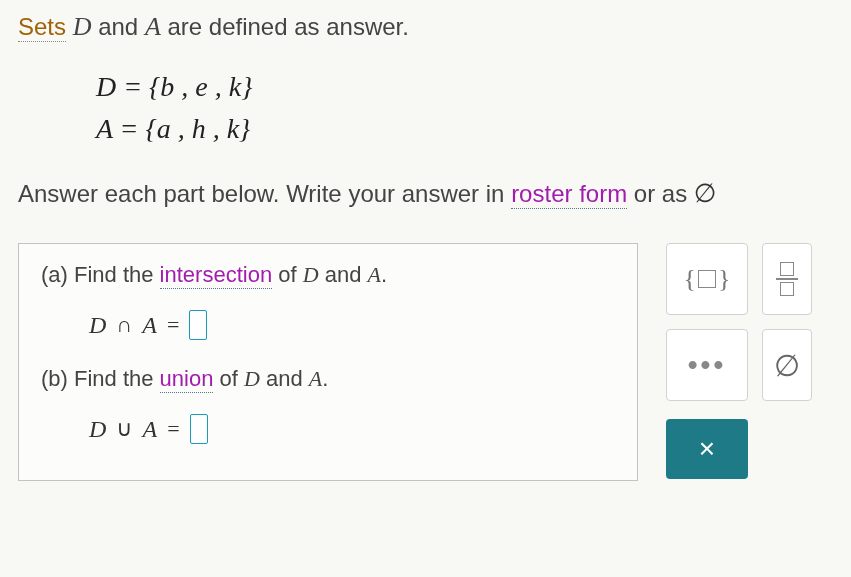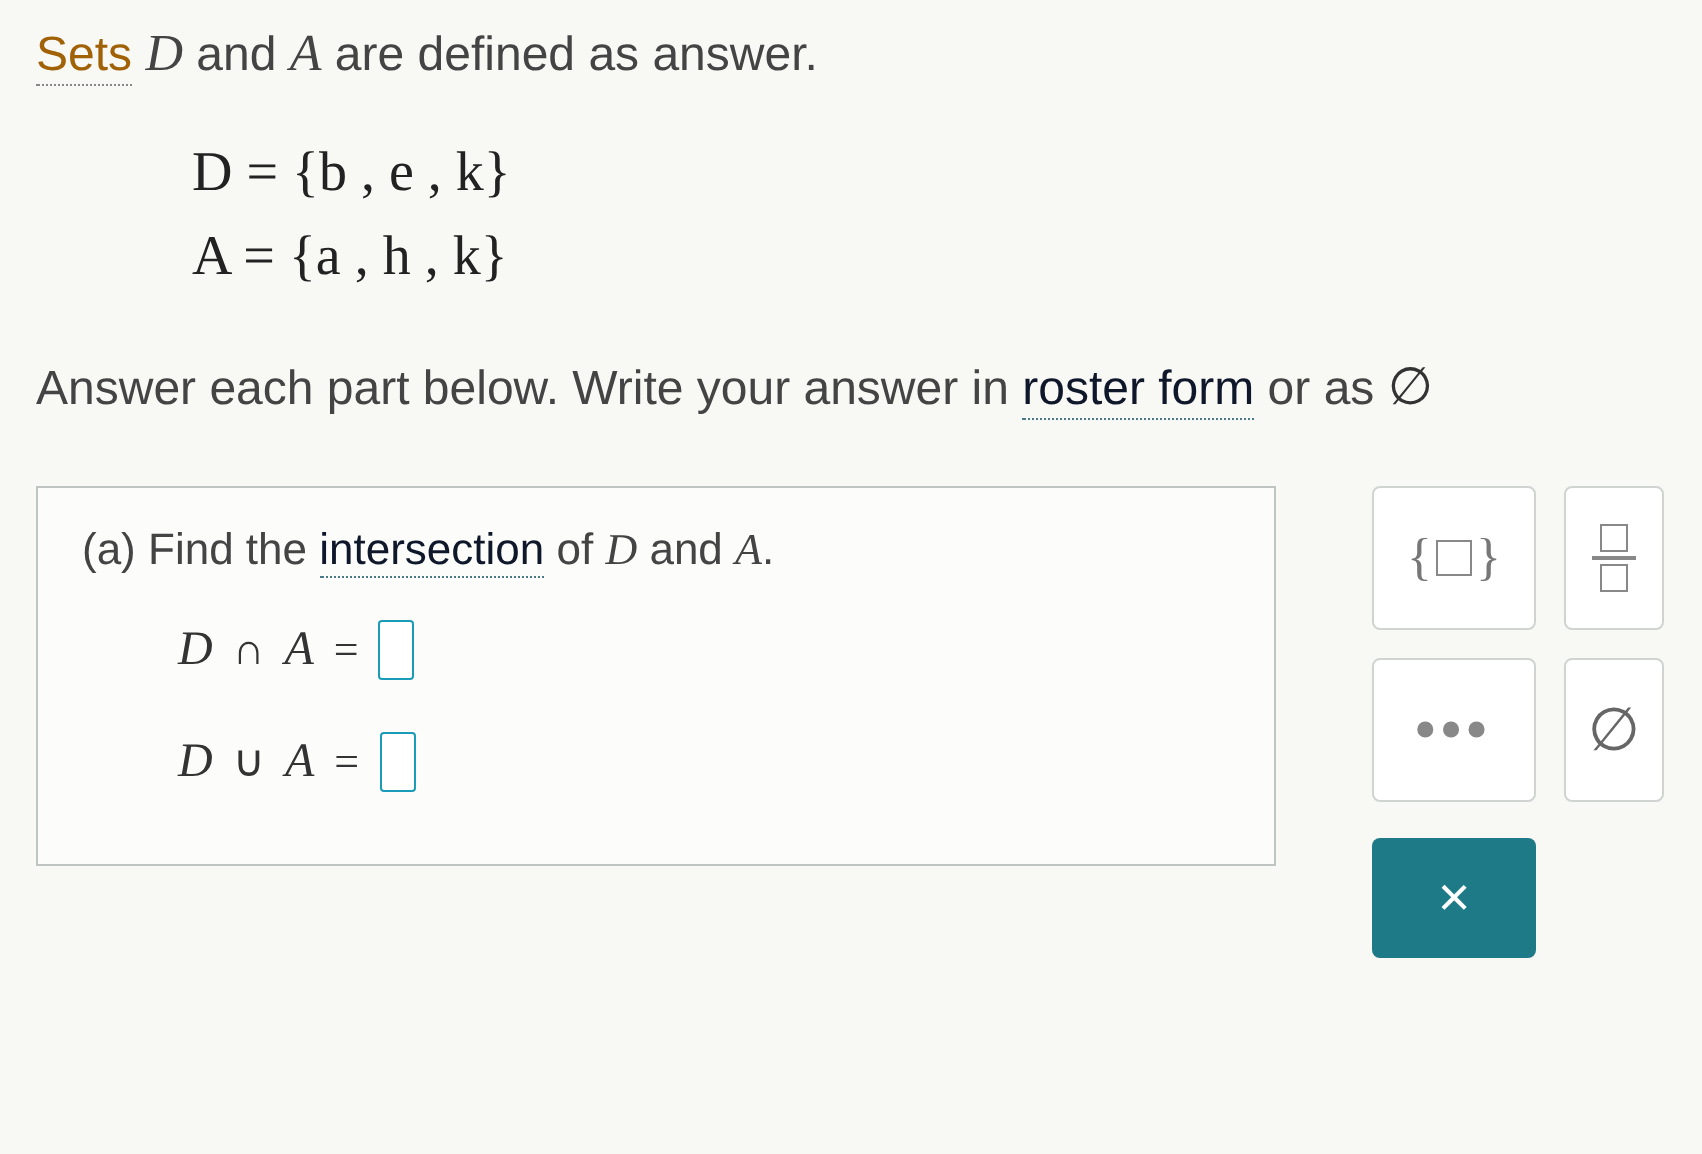--- a/index.html
+++ b/index.html
@@ -7,29 +7,29 @@
       font-family: Arial, Helvetica, sans-serif;
       background: #f8f8f5;
       width: 851px;
       height: 577px;
       padding: 12px 0 0 18px;
       color: #333;
       overflow: hidden;
       position: relative;
     }
     .intro-line { font-size: 24px; color: #444; margin-bottom: 24px; }
-    .underlined-link { color: #0f172a; border-bottom: 1.5px dotted #4a7a8a; padding-bottom: 1px; }
+    .underlined-link { color: #a21caf; border-bottom: 1.5px dotted #4a7a8a; padding-bottom: 1px; }
     .sets-underlined { color: #a16207; border-bottom: 1.5px dotted #888; padding-bottom: 1px; }
     .math-var { font-family: 'Times New Roman', serif; font-style: italic; font-size: 26px; }
     .math-ital { font-family: 'Times New Roman', serif; font-style: italic; }
     .defs { margin-left: 78px; margin-bottom: 28px; }
-    .defs .row { font-family: 'Times New Roman', serif; font-size: 28px; color: #222; line-height: 1.5; }
+    .defs .row { font-family: 'Times New Roman', serif; font-size: 28px; font-style: italic; color: #222; line-height: 1.5; }
     .instruction { font-size: 24px; color: #444; margin-bottom: 34px; }
     .empty-set { font-family: 'Times New Roman', serif; font-size: 26px; color: #333; }
-    .main-row { display: flex; gap: 48px; align-items: flex-start; }
+    .main-row { display: flex; gap: 28px; align-items: flex-start; }
     .question-box {
       border: 1px solid #bfc5c2;
       background: #fcfcfa;
       width: 620px;
       padding: 18px 22px 10px 22px;
     }
     .part { margin-bottom: 26px; }
     .part-label { font-size: 22px; color: #444; }
     .part-label .part-letter { font-family: Arial, sans-serif; }
     .eq-line { margin: 22px 0 26px 48px; font-family: 'Times New Roman', serif; font-size: 24px; font-style: italic; color: #333; display: flex; align-items: center; gap: 10px; }
@@ -100,20 +100,23 @@
       </div>
       <div class="eq-line">
         <span>D</span>
         <span class="op">∩</span>
         <span>A</span>
         <span class="op">=</span>
         <span class="input-box"></span>
       </div>
     </div>
     <div class="part">
+      <div class="part-label">
+        <span class="part-letter">(b)</span><span> Find the </span><span class="underlined-link">union</span><span> of </span><span class="math-ital">D</span><span> and </span><span class="math-ital">A</span><span>.</span>
+      </div>
       <div class="eq-line">
         <span>D</span>
         <span class="op">∪</span>
         <span>A</span>
         <span class="op">=</span>
         <span class="input-box"></span>
       </div>
     </div>
   </div>
 

